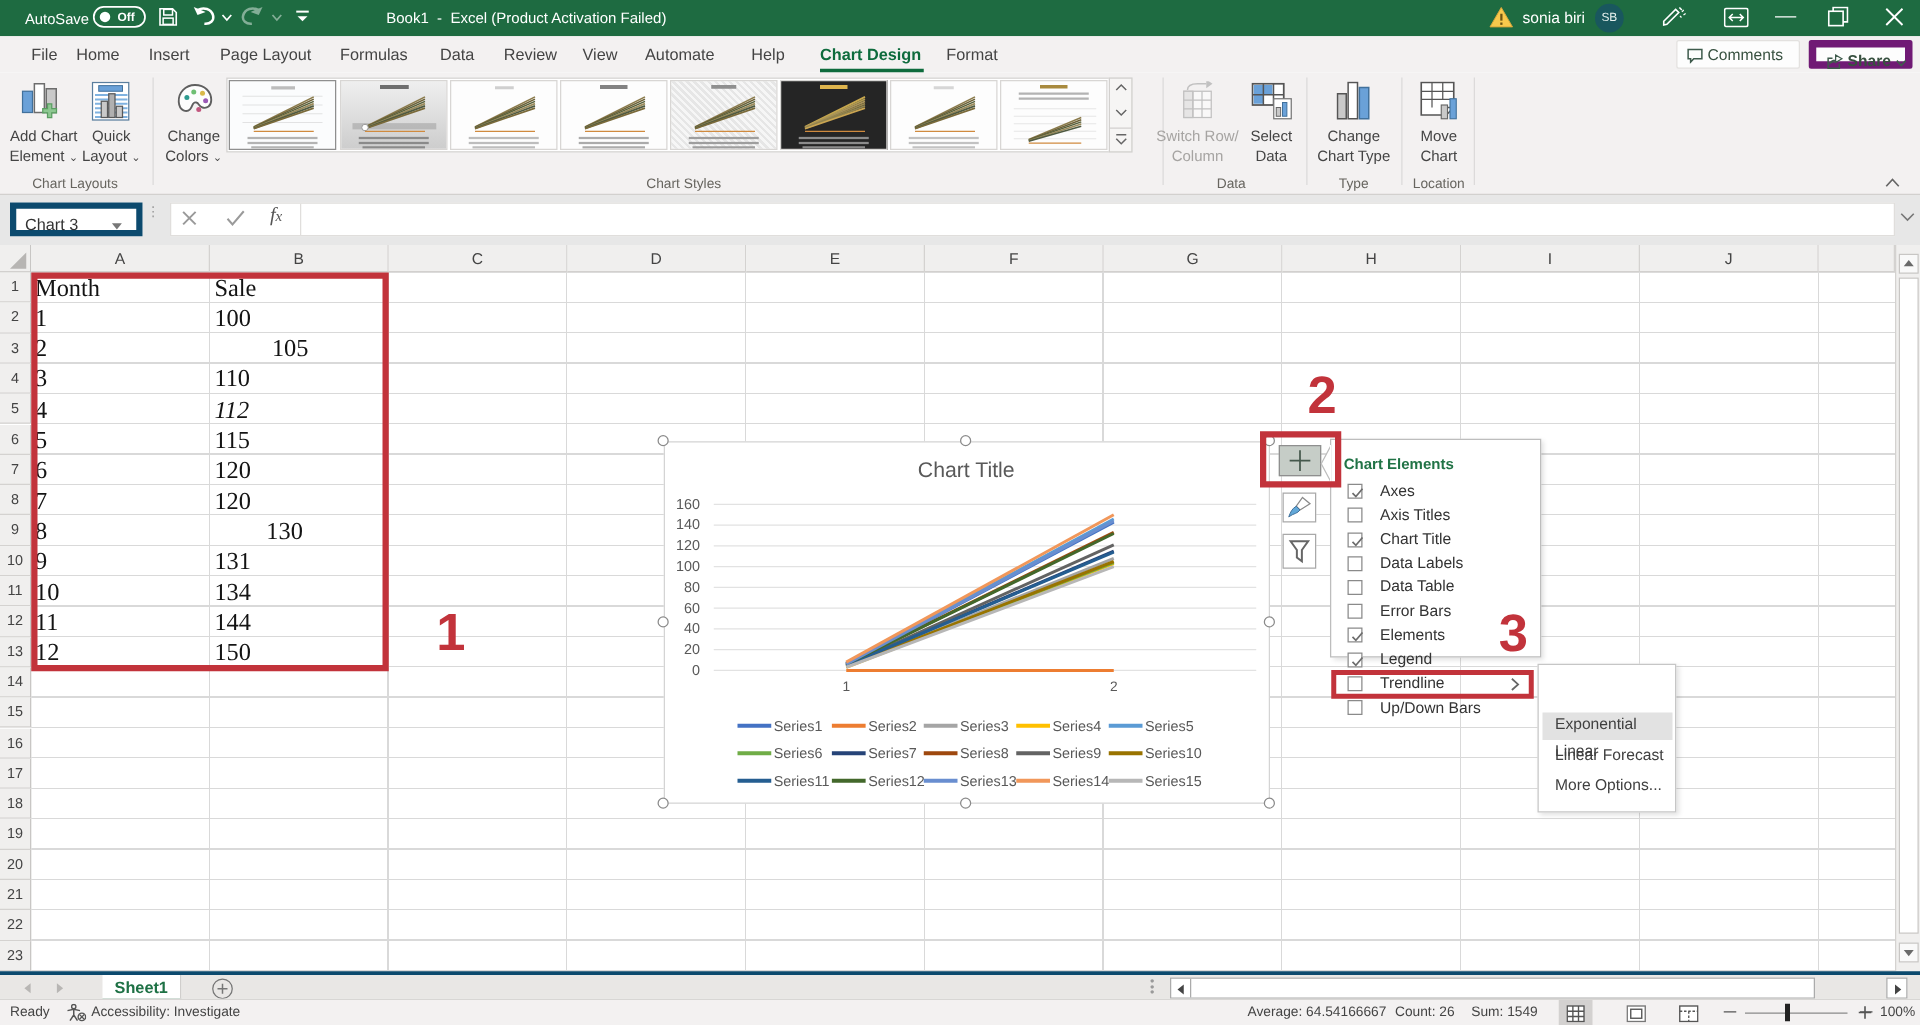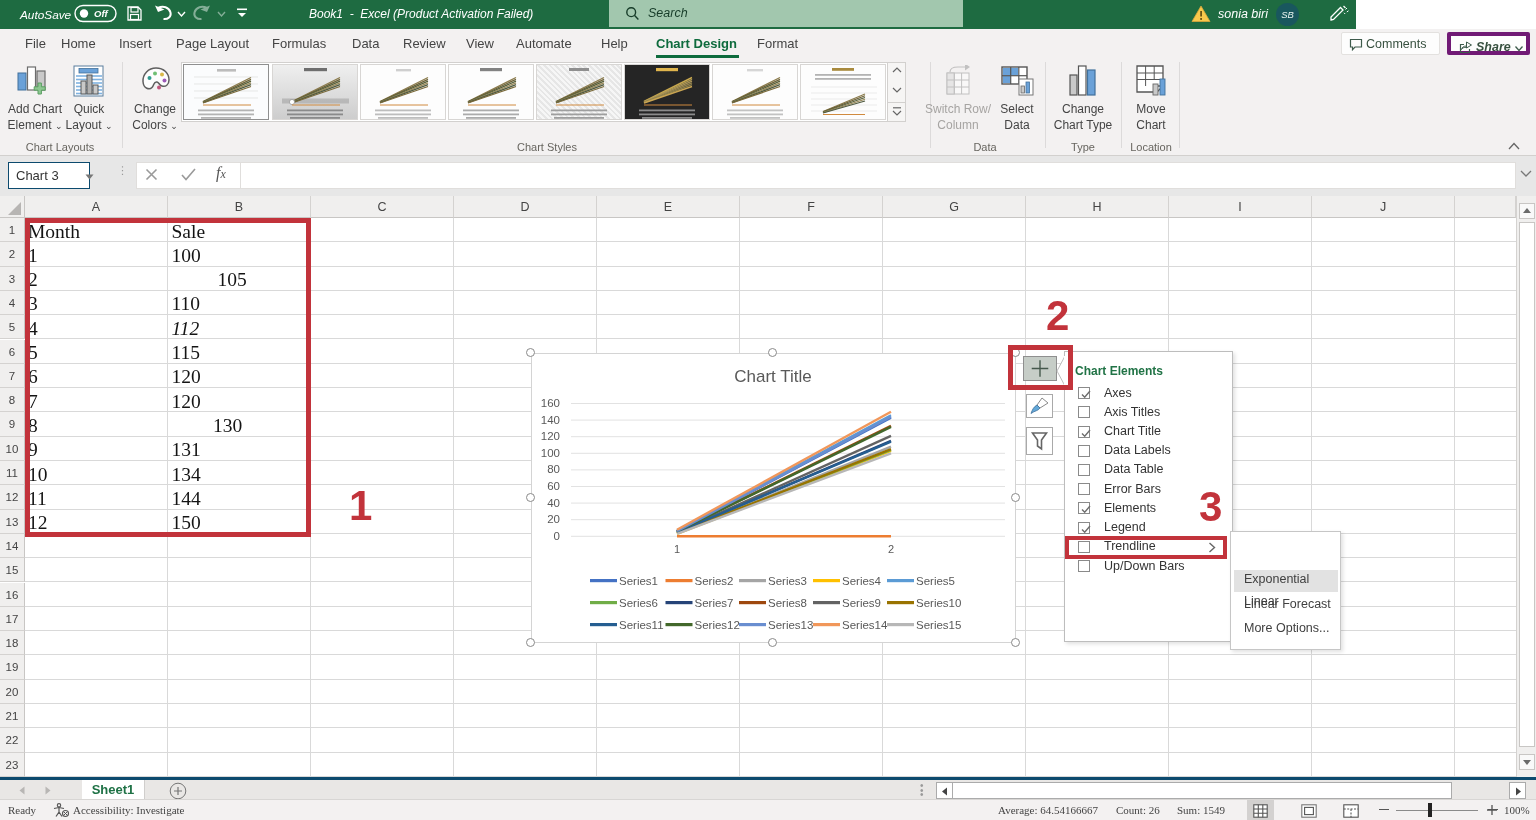--- a/index.html
+++ b/index.html
@@ -1,71 +1,71 @@
 <!DOCTYPE html>
 <html><head>
 <meta charset="utf-8">
 <style>
 * { margin:0; padding:0; box-sizing:border-box; }
 html,body { width:1536px; height:820px; overflow:hidden; }
 body { font-family:"Liberation Sans", sans-serif; position:relative; background:#fff; }
 .abs { position:absolute; }
 
 
-#titlebar { position:absolute; left:0; top:0; width:1356px; height:29px; background:#1e6b41; color:#fff;font-style:italic; }
+#titlebar { position:absolute; left:0; top:0; width:1536px; height:29px; background:#1e6b41; color:#fff; }
 #titlebar .t { position:absolute; font-size:12.5px; color:#fff; top:7px; }
 #searchbox { position:absolute; left:609px; top:0; width:354px; height:27px; background:#a2c7ae; color:#173c29; font-size:12.5px; }
 #searchbox span { position:absolute; left:39px; top:6px; }
 
 
 #tabrow { position:absolute; left:0; top:29px; width:1536px; height:29px; background:#f3f1f1; }
 #tabrow .tab { position:absolute; top:7px; font-size:13px; color:#444; }
 #tabrow .active { color:#0e6b3d; font-weight:bold; }
 
 
 #ribbon { position:absolute; left:0; top:58px; width:1536px; height:98px; background:#f3f1f1; border-bottom:1px solid #d2d0ce; }
 .glabel { position:absolute; top:83px; font-size:11px; color:#67655f; width:120px; text-align:center; }
 .gsep { position:absolute; top:4px; height:86px; width:1px; background:#dcdada; }
 .rbtn-txt { position:absolute; font-size:12px; color:#444; text-align:center; line-height:15.5px; width:110px; }
 .thumb { position:absolute; top:1px; width:86px; height:56px; background:#fdfdfd; border:1px solid #d8d6d4; overflow:hidden; }
 
 
 #fbar { position:absolute; left:0; top:156px; width:1536px; height:40px; background:#e7e7e7; }
-#namebox { position:absolute; left:8px; top:6px; width:82px; height:27px; background:#fff; border:1px solid #0c4a6e; font-size:13px; color:#333; }
+#namebox { position:absolute; left:8px; top:6px; width:106px; height:27px; background:#fff; border:5px solid #0c4a6e; font-size:13px; color:#333; }
 #fxfield { position:absolute; left:136px; top:6px; width:1380px; height:27px; background:#fff; border:1px solid #e0dedc; }
 
 
 #grid { position:absolute; left:0; top:196px; width:1536px; height:581px; background:#fff; }
 #corner { position:absolute; left:0; top:0; width:25px; height:22px; background:#f0efee; border-right:1px solid #c8c6c4; border-bottom:1px solid #c8c6c4; }
 .ch { position:absolute; top:0; height:22px; background:#f0efee; border-right:1px solid #d4d2d0; border-bottom:1px solid #c8c6c4; font-size:12.5px; color:#444; text-align:center; line-height:22px; }
 .rh { position:absolute; left:0; width:25px; background:#f0efee; border-right:1px solid #c8c6c4; border-bottom:1px solid #d4d2d0; font-size:11.5px; color:#444; text-align:center; }
 #cells { position:absolute; left:25px; top:22px; width:1491px; height:559px;
   background-image: repeating-linear-gradient(to bottom, transparent 0px, transparent 23.3px, #d9d9d9 23.3px, #d9d9d9 24.3px),
                     repeating-linear-gradient(to right, transparent 0px, transparent 142px, #d9d9d9 142px, #d9d9d9 143px);
 }
 .cell { position:absolute; font-family:"Liberation Serif", serif; font-size:19.5px; color:#141414; }
 
 
 #sheetbar { position:absolute; left:0; top:777px; width:1536px; height:22px; background:#e9e7e5; border-top:3px solid #0c4a6e; }
 #sheettab { position:absolute; left:82px; top:0; width:63px; height:21px; background:#fff; border-right:1px solid #d0cecc; border-bottom:2px solid #1e7145; color:#1e7145; font-weight:bold; font-size:13px; text-align:center; line-height:19px; }
 
 
 #statusbar { position:absolute; left:0; top:799px; width:1536px; height:21px; background:#f3f1f1; border-top:1px solid #d8d6d4; font-size:11px; color:#444; }
-#statusbar .s { position:absolute; top:4px;font-family:Liberation Serif, serif; }
+#statusbar .s { position:absolute; top:4px; }
 
 
 .redbox { position:absolute; border:5px solid #c2333b; }
 .rednum { position:absolute; color:#c2333b; font-weight:bold; font-family:"Liberation Sans",sans-serif; }
 
 
 #chart { position:absolute; left:531px; top:353px; width:485px; height:290px; background:#fff; border:1px solid #d4d4d4; }
 .handle { position:absolute; width:9px; height:9px; border-radius:50%; background:#fff; border:1.5px solid #8a8a8a; }
 
 
-#cepanel { position:absolute; left:1064px; top:351px; width:169px; height:291px; background:#fff; border:1px solid #bdbdbd; box-shadow:2px 2px 4px rgba(0,0,0,0.12); }
+#cepanel { position:absolute; left:1064px; top:351px; width:169px; height:175px; background:#fff; border:1px solid #bdbdbd; box-shadow:2px 2px 4px rgba(0,0,0,0.12); }
 #cepanel h3 { font-size:12px; color:#217346; margin:12px 0 0 10px; }
 .cerow { position:absolute; left:10px; font-size:12.5px; color:#333; }
 .cb { position:absolute; left:3px; top:1.5px; width:12px; height:12px; border:1px solid #8a8a8a; background:#fff; }
 .cerow .lbl { position:absolute; left:29px; top:0; white-space:nowrap; }
 #submenu { position:absolute; left:1230px; top:531px; width:111px; height:119px; background:#fff; border:1px solid #c6c6c6; box-shadow:2px 2px 4px rgba(0,0,0,0.12); font-size:12.5px; color:#404040; }
 #submenu div { position:absolute; left:13px; white-space:nowrap; }
 
 .sidebtn { position:absolute; left:1026px; width:27px; height:24px; background:#fff; border:1px solid #a9a9a9; }
 </style>
 </head>
@@ -91,27 +91,20 @@
   <svg class="abs" style="left:192px;top:4px;opacity:0.45;" width="34" height="19" viewBox="0 0 34 19">
     <path d="M15 4 C10 1.5, 4 3, 2.5 8.5 C 1.5 12.5, 5 15.5, 9.5 15" fill="none" stroke="#fff" stroke-width="2"></path>
     <path d="M18 1.5 L15 8 L8.5 5.5 Z" fill="#fff"></path>
     <path d="M26 8 l3.5 4 l3.5 -4" fill="none" stroke="#fff" stroke-width="1.4"></path>
   </svg>
   <svg class="abs" style="left:235px;top:8px;" width="14" height="12" viewBox="0 0 14 12">
     <rect x="2" y="0.5" width="10" height="1.6" fill="#fff"></rect>
     <path d="M3 5 l4 4 l4 -4 z" fill="#fff"></path>
   </svg>
   <span class="t" style="left:309px;top:7px;font-size:12px;">Book1&nbsp;&nbsp;-&nbsp;&nbsp;Excel (Product Activation Failed)</span>
-  <div id="searchbox">
-    <svg class="abs" style="left:16px;top:6px;" width="15" height="15" viewBox="0 0 15 15">
-      <circle cx="6.2" cy="6.2" r="4.4" fill="none" stroke="#173c29" stroke-width="1.4"></circle>
-      <line x1="9.6" y1="9.6" x2="13.4" y2="13.4" stroke="#173c29" stroke-width="1.4"></line>
-    </svg>
-    <span>Search</span>
-  </div>
   <svg class="abs" style="left:1191px;top:5px;" width="20" height="18" viewBox="0 0 20 18">
     <path d="M10 1 L19 16.5 H1 Z" fill="#f8c94c" stroke="#d9a73a" stroke-width="0.8"></path>
     <rect x="9.2" y="6" width="1.8" height="5.5" fill="#6b5414"></rect>
     <rect x="9.2" y="13" width="1.8" height="1.9" fill="#6b5414"></rect>
   </svg>
   <span class="t" style="left:1218px;">sonia biri</span>
   <div class="abs" style="left:1276px;top:2.5px;width:23px;height:23px;border-radius:50%;background:#19575e;color:#e8f2ef;font-size:9.5px;text-align:center;line-height:23px;">SB</div>
   <svg class="abs" style="left:1328px;top:5px;" width="21" height="18" viewBox="0 0 21 18">
     <path d="M3 15 L5.5 14.5 L15 5 L12.5 2.5 L3 12 Z" fill="none" stroke="#fff" stroke-width="1.3"></path>
     <path d="M15.5 1 l2 2" stroke="#fff" stroke-width="1.3"></path>
@@ -144,21 +137,21 @@
   <span class="tab" style="left:601px;">Help</span>
   <span class="tab active" style="left:656px;">Chart Design</span>
   <span class="tab" style="left:757px;">Format</span>
   <div class="abs" style="left:656px;top:26px;width:83px;height:3px;background:#0e6b3d;"></div>
   <div class="abs" style="left:1341px;top:3px;width:99px;height:23px;background:#fdfdfd;border:1px solid #e3e1df;border-radius:2px;">
     <svg class="abs" style="left:7px;top:4.5px;" width="14" height="13" viewBox="0 0 14 13">
       <path d="M1.5 1.5 h11 v7.5 h-6.5 l-2.5 2.7 v-2.7 h-2 z" fill="none" stroke="#3e5b4c" stroke-width="1.2"></path>
     </svg>
     <span class="abs" style="left:24px;top:4px;font-size:12.5px;color:#37503f;">Comments</span>
   </div>
-  <div class="abs" style="left:1447px;top:3px;width:83px;height:23px;background:#fdfdfd;border:4px solid #701a75;border-radius:2px;font-style:italic;">
+  <div class="abs" style="left:1447px;top:3px;width:83px;height:23px;background:#fdfdfd;border:6px solid #701a75;border-radius:2px;">
     <svg class="abs" style="left:8px;top:4.5px;" width="14" height="13" viewBox="0 0 14 13">
       <path d="M5 3.5 h-3.5 v8 h9 v-3.5" fill="none" stroke="#3e5b4c" stroke-width="1.2"></path>
       <path d="M7.5 1 L12.5 4 L7.5 7 V5 C4.5 5 3 6.5 2.5 8.5 C3.5 6.8 5 6.3 7.5 6.3 Z" fill="none" stroke="#3e5b4c" stroke-width="1"></path>
     </svg>
     <span class="abs" style="left:25px;top:4px;font-size:12.5px;color:#37503f;font-weight:bold;">Share</span>
     <svg class="abs" style="left:63px;top:9px;" width="10" height="8" viewBox="0 0 10 8">
         <path d="M1.5 1.5 l3.5 4 l3.5 -4" fill="none" stroke="#3e5b4c" stroke-width="1.3"></path>
       </svg>
   </div>
 </div>

